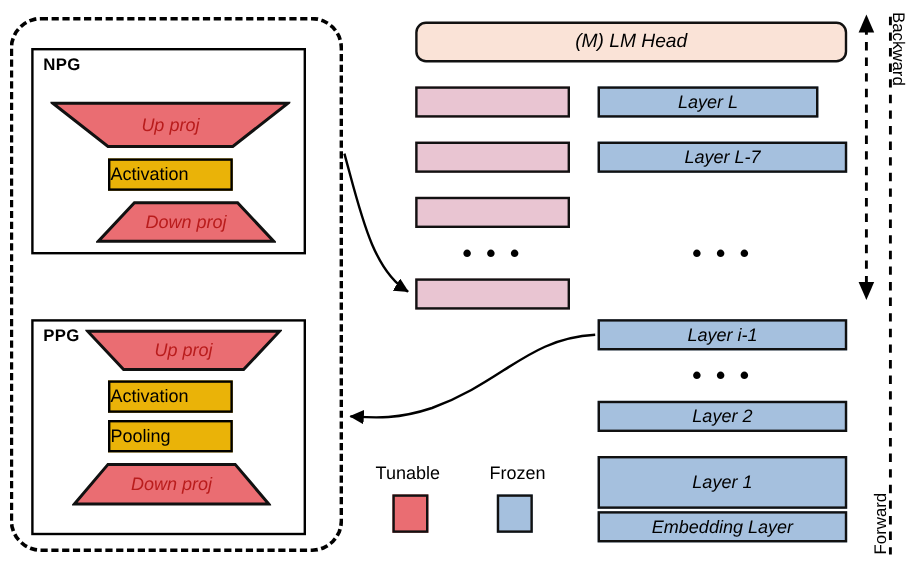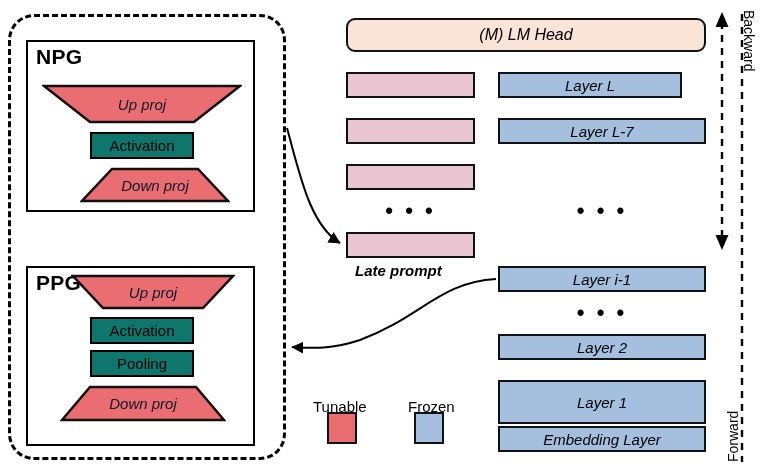--- a/index.html
+++ b/index.html
@@ -17,36 +17,36 @@
   }
 
   
   .gen-box{
     position:absolute;border:2px solid #000;background:#fff;box-sizing:border-box;
   }
   #npg-box{left:26px;top:40px;width:229px;height:172px;}
   #ppg-box{left:26px;top:266px;width:229px;height:180px;}
 
   .gen-title{
-    position:absolute;left:8px;top:4px;font-size:21px;font-weight:bold;
+    position:absolute;left:8px;top:4px;font-size:14px;font-weight:bold;
     letter-spacing:.3px;line-height:1;
   }
 
   
   .trap{
     position:absolute;display:flex;align-items:center;justify-content:center;
-    font-style:italic;font-size:15px;color:#0f172a;
+    font-style:italic;font-size:15px;color:#b91c1c;
   }
   .trap > .tlabel{position:relative;z-index:2;white-space:nowrap;}
   .trap svg{position:absolute;left:0;top:0;}
 
   
   .plain-block{
-    position:absolute;border:2px solid #000;background:#0f766e;box-sizing:border-box;
-    display:flex;align-items:center;justify-content:center;
+    position:absolute;border:2px solid #000;background:#eab308;box-sizing:border-box;
+    display:flex;align-items:center;
     font-size:15px;line-height:1;white-space:nowrap;
   }
 
   
   .bar{
     position:absolute;box-sizing:border-box;border:2px solid #111;
     display:flex;align-items:center;justify-content:center;
     font-style:italic;font-size:15px;white-space:nowrap;
   }
   .bar.pink{background:#e9c5d2;}
@@ -57,21 +57,21 @@
     position:absolute;font-size:22px;font-weight:bold;letter-spacing:3px;
     line-height:1;text-align:center;
   }
 
   .late-label{
     position:absolute;font-size:15px;font-weight:bold;font-style:italic;
     white-space:nowrap;
   }
 
   
-  .legend-text{position:absolute;font-size:15px;white-space:nowrap;margin-top:12px;}
+  .legend-text{position:absolute;font-size:15px;white-space:nowrap;}
   .legend-swatch{position:absolute;width:30px;height:32px;border:2px solid #111;box-sizing:border-box;}
   .legend-swatch.red{background:#ea6d72;}
   .legend-swatch.blue{background:#a5c0de;}
 
   
   .side-label{
     position:absolute;font-size:14px;white-space:nowrap;
     transform-origin:left top;
   }
   .side-label.bw{transform:rotate(90deg);}
@@ -156,21 +156,20 @@
     <span></span>
   </div>
 
   <div class="ellipsis" style="left:346px;top:200px;width:129px;">• • •</div>
   <div class="ellipsis" style="left:498px;top:200px;width:208px;">• • •</div>
 
   <div class="bar pink" style="left:346px;top:232px;width:129px;height:26px;">
     <span></span>
   </div>
 
-  <div class="late-label" style="left:355px;top:262px;">Late prompt</div>
 
   <div class="bar blue" style="left:498px;top:266px;width:208px;height:26px;">
     <span>Layer i-1</span>
   </div>
 
   <div class="ellipsis" style="left:498px;top:302px;width:208px;">• • •</div>
 
   <div class="bar blue" style="left:498px;top:334px;width:208px;height:26px;">
     <span>Layer 2</span>
   </div>

